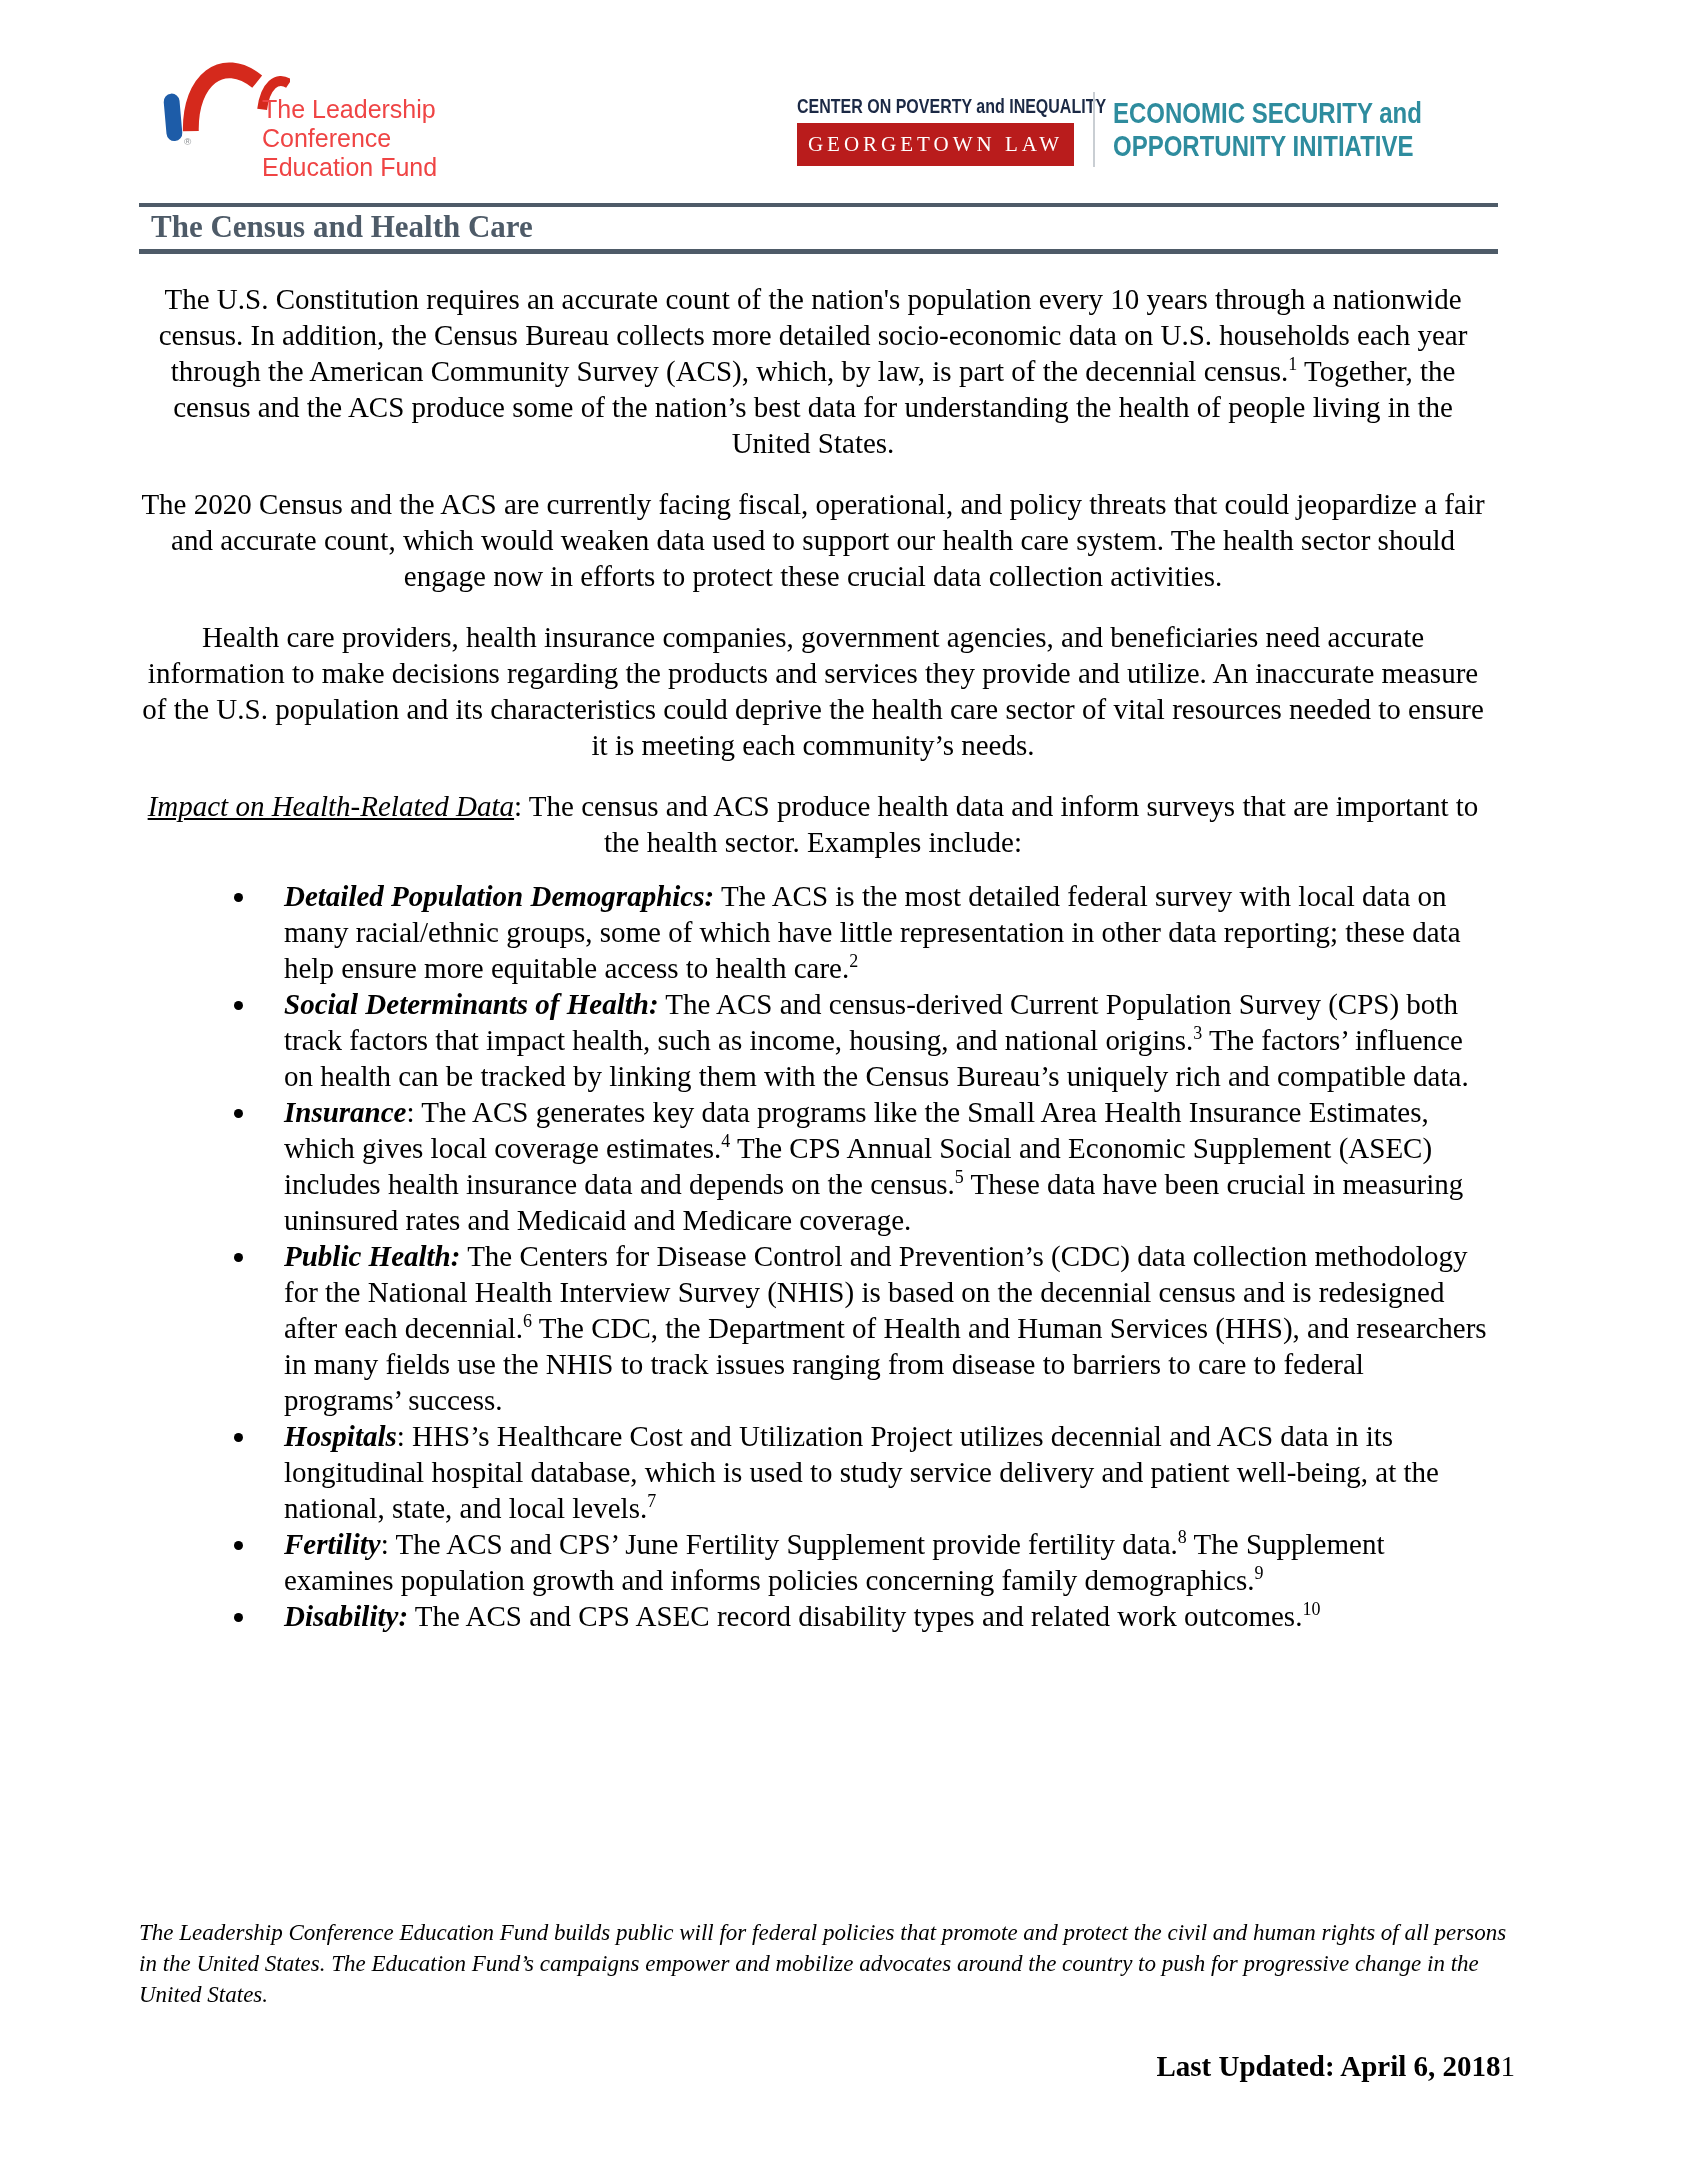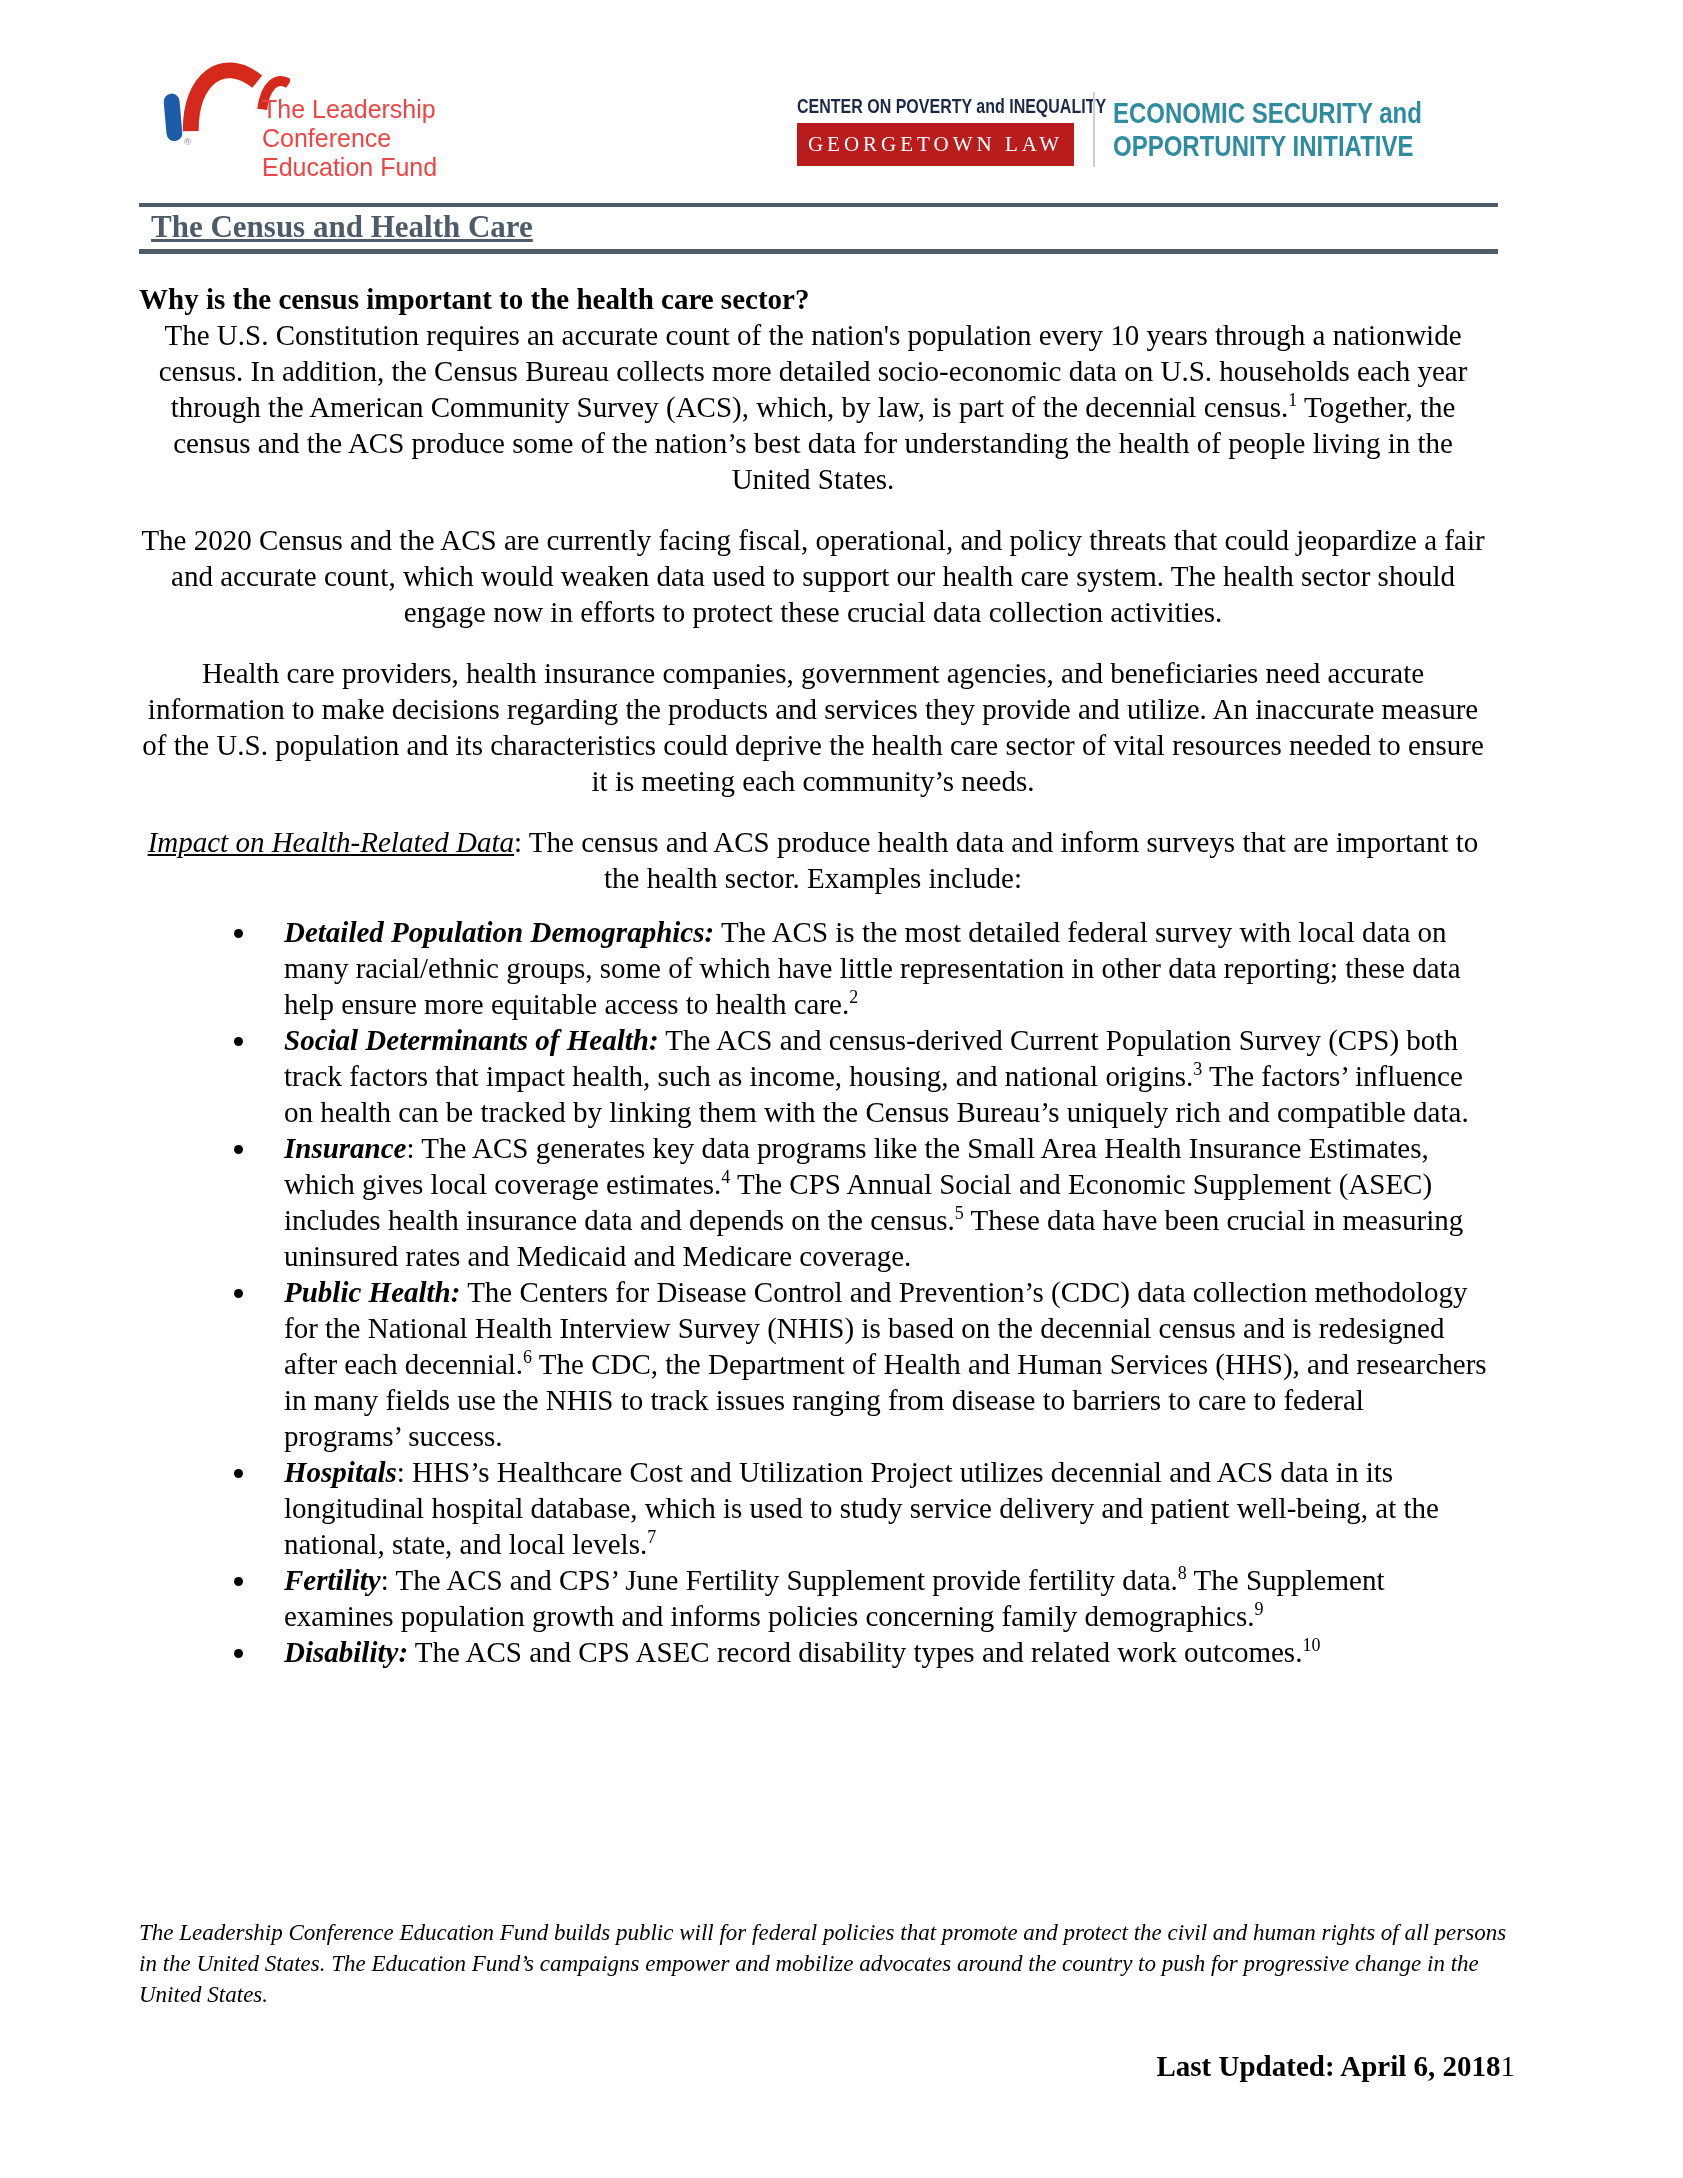--- a/index.html
+++ b/index.html
@@ -49,21 +49,20 @@
   
   .titlebar {
     position: absolute; left: 139px; right: 185px; top: 203px;
     border-top: 4px solid #4e5b68;
     border-bottom: 5px solid #4e5b68;
     padding: 2px 0 4px 12px;
   }
   .titlebar h1 {
     margin: 0; font-size: 31px; font-weight: 700; color: #4e5b68;
     font-family: "Liberation Serif", serif;
-    text-decoration: underline;
   }
 
   
   main {
     position: absolute; left: 139px; top: 281px; width: 1348px;
     font-size: 29px; line-height: 36px;
   }
   main h2 { font-size: 29px; line-height: 36px; margin: 0; font-weight: 700; }
   main h2.h2-later { margin-top: 36px; }
   main p { margin: 0 0 25px 0; text-align: center; }
@@ -115,21 +114,20 @@
       <div>ECONOMIC SECURITY and</div>
       <div>OPPORTUNITY INITIATIVE</div>
     </div>
   </header>
 
   <div class="titlebar">
     <h1>The Census and Health Care</h1>
   </div>
 
   <main>
-    <h2>Why is the census important to the health care sector?</h2>
     <p><span>The U.S. Constitution requires an accurate count of the nation's population every 10 years through a nationwide census. In addition, the Census Bureau collects more detailed socio-economic data on U.S. households each year through the American Community Survey (ACS), which, by law, is part of the decennial census.</span><sup>1</sup><span> Together, the census and the ACS produce some of the nation’s best data for understanding the health of people living in the United States.</span></p>
     <p><span>The 2020 Census and the ACS are currently facing fiscal, operational, and policy threats that could jeopardize a fair and accurate count, which would weaken data used to support our health care system. The health sector should engage now in efforts to protect these crucial data collection activities.</span></p>
     <p><span>Health care providers, health insurance companies, government agencies, and beneficiaries need accurate information to make decisions regarding the products and services they provide and utilize. An inaccurate measure of the U.S. population and its characteristics could deprive the health care sector of vital resources needed to ensure it is meeting each community’s needs.</span></p>
 
     <p class="intro"><span class="r-iu">Impact on Health-Related Data</span><span>: The census and ACS produce health data and inform surveys that are important to the health sector. Examples include:</span></p>
 
     <ul class="benefits">
       <li><span class="r-bi">Detailed Population Demographics:</span><span> The ACS is the most detailed federal survey with local data on many racial/ethnic groups, some of which have little representation in other data reporting; these data help ensure more equitable access to health care.</span><sup>2</sup></li>
       <li><span class="r-bi">Social Determinants of Health:</span><span> The ACS and census-derived Current Population Survey (CPS) both track factors that impact health, such as income, housing, and national origins.</span><sup>3</sup><span> The factors’ influence on health can be tracked by linking them with the Census Bureau’s uniquely rich and compatible data.</span></li>
       <li><span class="r-bi">Insurance</span><span>: The ACS generates key data programs like the Small Area Health Insurance Estimates, which gives local coverage estimates.</span><sup>4</sup><span> The CPS Annual Social and Economic Supplement (ASEC) includes health insurance data and depends on the census.</span><sup>5</sup><span> These data have been crucial in measuring uninsured rates and Medicaid and Medicare coverage.</span></li>

